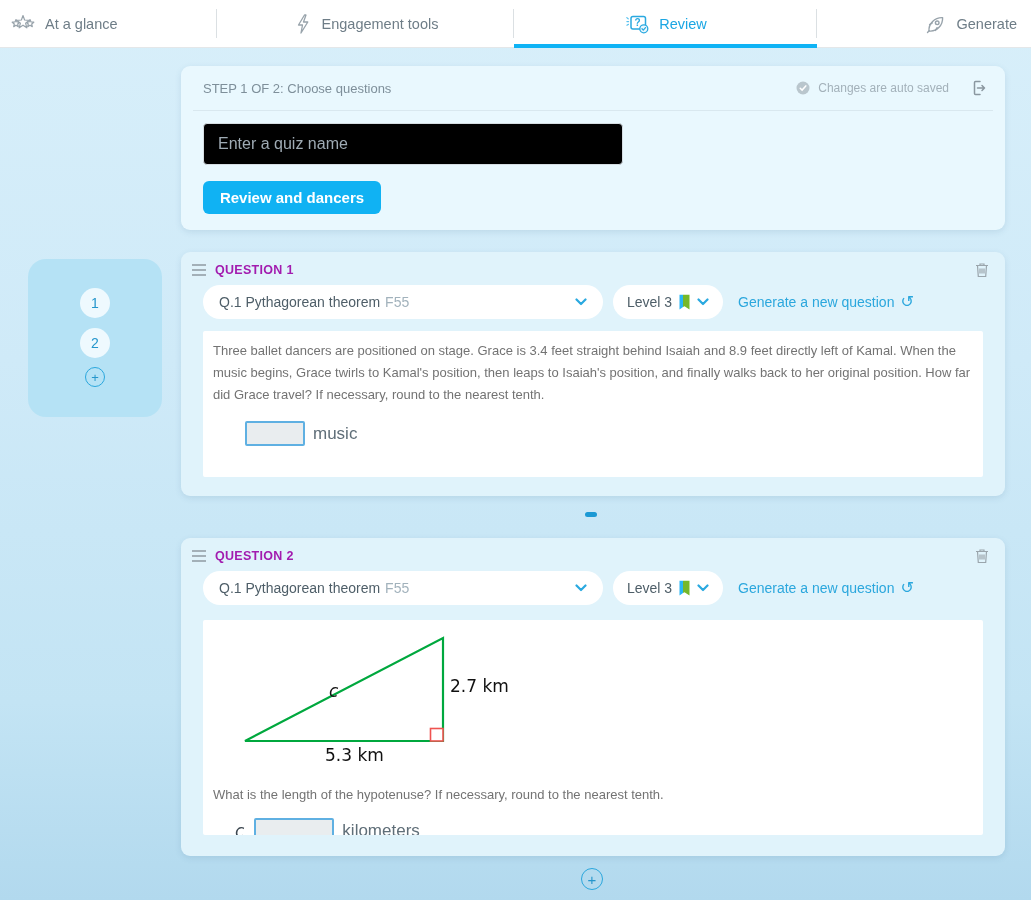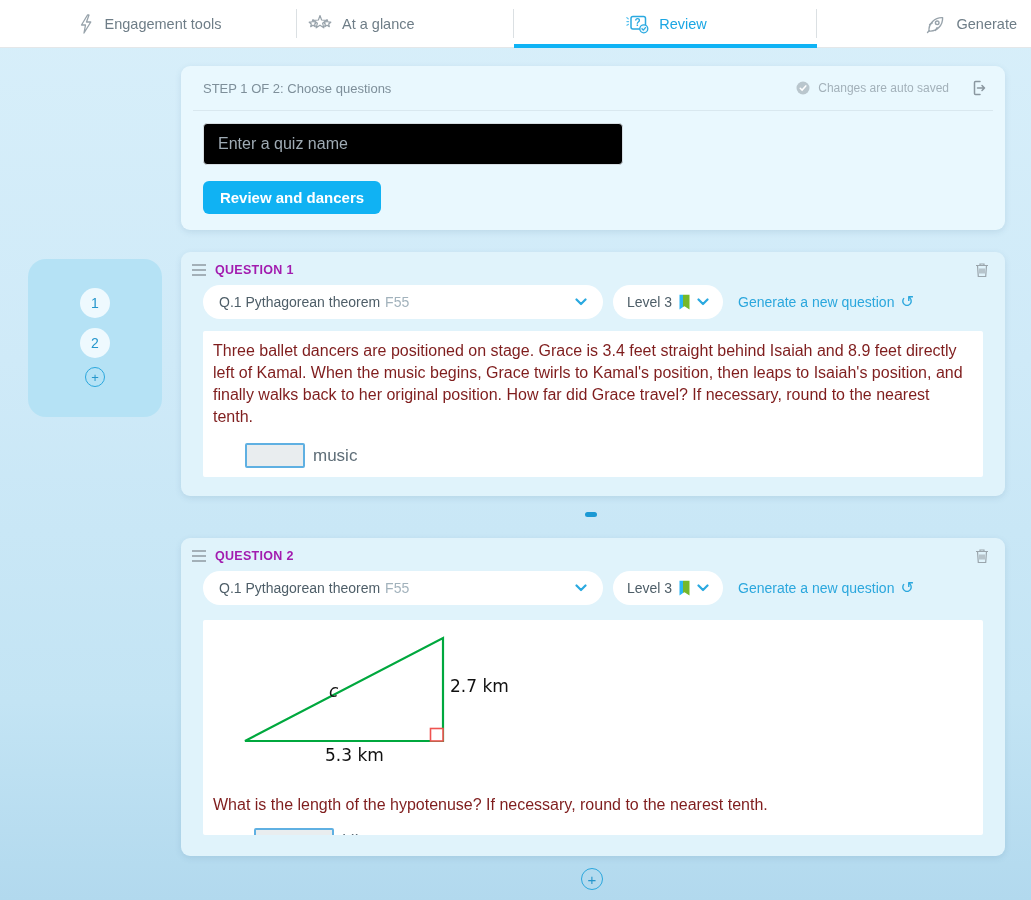--- a/index.html
+++ b/index.html
@@ -70,59 +70,59 @@
   .topic-code { color:#a2b2bc; margin-left:5px; }
   .topic-dd .chev { margin-left:auto; }
   .level-pill { margin-left:10px; width:110px; justify-content:center; gap:6px; }
   .gen-link { margin-left:15px; color:#2ba7dd; font-size:14px; display:flex; align-items:center;
               gap:6px; cursor:pointer; text-decoration:none; }
   .refresh-glyph { font-family:"DejaVu Sans", sans-serif; font-size:16px; line-height:1; }
 
   .q-body { position:absolute; left:22px; width:780px; background:#fff; border-radius:2px; }
   #q1 .q-body { top:79px; height:146px; }
   #q2 .q-body { top:82px; height:215px; overflow:hidden; }
-  .q-text { padding:9px 10px 0; font-size:16px; line-height:22px; color:#7f1d1d; }
-  #q2 .q-text { padding-top:0; margin-top:16px; }
+  .q-text { padding:9px 10px 0; font-size:13px; line-height:22px; color:#737373; }
+  #q2 .q-text { padding-top:0; margin-top:6px; }
   .answer-row { display:flex; align-items:center; font-size:17px; color:#5f6e78; }
   #q1 .answer-row { margin:15px 0 0 42px; }
   #q2 .answer-row { margin:12px 0 0 32px; }
   .answer-input { width:60px; height:25px; background:#e9edef; border:2px solid #5fb0e2;
                   border-radius:2px; margin-right:8px; font-family:inherit; font-size:15px;
                   color:#4e5e68; padding:0 4px; outline:none; }
   #q2 .answer-input { width:80px; }
   .answer-prefix { font-family:"DejaVu Sans", sans-serif; font-style:italic; margin-right:10px; color:#3c4750; }
 
   .fig-wrap { margin:10px 0 0 10px; }
   .fig-label { font-family:"DejaVu Sans", sans-serif; font-size:17px; fill:#111; }
 
   .insert-dash { position:absolute; left:585px; top:512px; width:12px; height:5px; border-radius:2.5px;
                  background:#1b99d4; cursor:pointer; }
   svg { display:block; }
 </style>
 </head>
 <body>
 
 <nav class="nav">
-  <div class="nav-tab t2">
-    <span>
-      <svg width="20" height="24" viewBox="0 0 20 24" fill="#fff" stroke="#98a3ab" stroke-width="1.3" stroke-linejoin="round">
-        <path d="M11.5 3 5.5 13h4L8 21l6.8-11h-4.3L13 3z"></path>
-      </svg>
-    </span>
-    <span>Engagement tools</span>
-  </div>
   <div class="nav-tab t1">
     <span>
       <svg width="26" height="24" viewBox="0 0 26 24" fill="#fff" stroke="#98a3ab" stroke-width="1.2" stroke-linejoin="round">
         <path d="M6 7.5 7 10 9.8 10.2 7.7 12 8.3 14.7 6 13.2 3.7 14.7 4.3 12 2.2 10.2 5 10z"></path>
         <path d="M20 7.5 21 10 23.8 10.2 21.7 12 22.3 14.7 20 13.2 17.7 14.7 18.3 12 16.2 10.2 19 10z"></path>
         <path d="M13 3.5 14.6 8 19.3 8.3 15.6 11.2 16.8 15.8 13 13.2 9.2 15.8 10.4 11.2 6.7 8.3 11.4 8z"></path>
       </svg>
     </span>
     <span>At a glance</span>
+  </div>
+  <div class="nav-tab t2">
+    <span>
+      <svg width="20" height="24" viewBox="0 0 20 24" fill="#fff" stroke="#98a3ab" stroke-width="1.3" stroke-linejoin="round">
+        <path d="M11.5 3 5.5 13h4L8 21l6.8-11h-4.3L13 3z"></path>
+      </svg>
+    </span>
+    <span>Engagement tools</span>
   </div>
   <div class="nav-tab t3 active">
     <span>
       <svg width="26" height="24" viewBox="0 0 26 24" fill="none">
         <path d="M4.2 6.8 2.8 5.6 M4.6 9.6H2.9 M4.4 12.4l-1.5.8" stroke="#57c1ef" stroke-width="1.2" stroke-linecap="round"></path>
         <rect x="7" y="4.5" width="14.5" height="12.5" rx="2" fill="#fff" stroke="#2aa9e0" stroke-width="1.5"></rect>
         <text x="13.5" y="13.8" font-size="10" font-weight="bold" fill="#2aa9e0" text-anchor="middle" font-family="Liberation Sans, sans-serif">?</text>
         <circle cx="19.8" cy="16.8" r="4" fill="#eaf8fe" stroke="#2aa9e0" stroke-width="1.3"></circle>
         <path d="M18 16.8l1.3 1.3 2.2-2.5" stroke="#2aa9e0" stroke-width="1.3" stroke-linecap="round" stroke-linejoin="round"></path>
       </svg>

